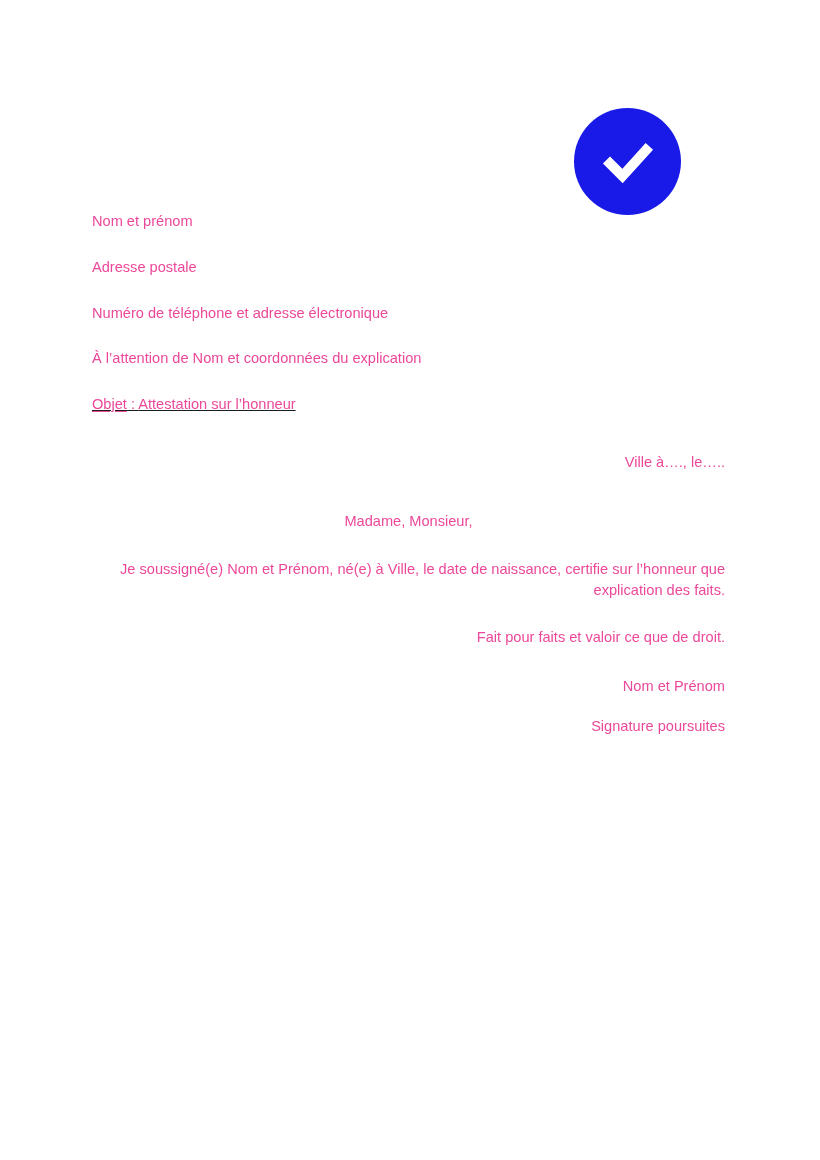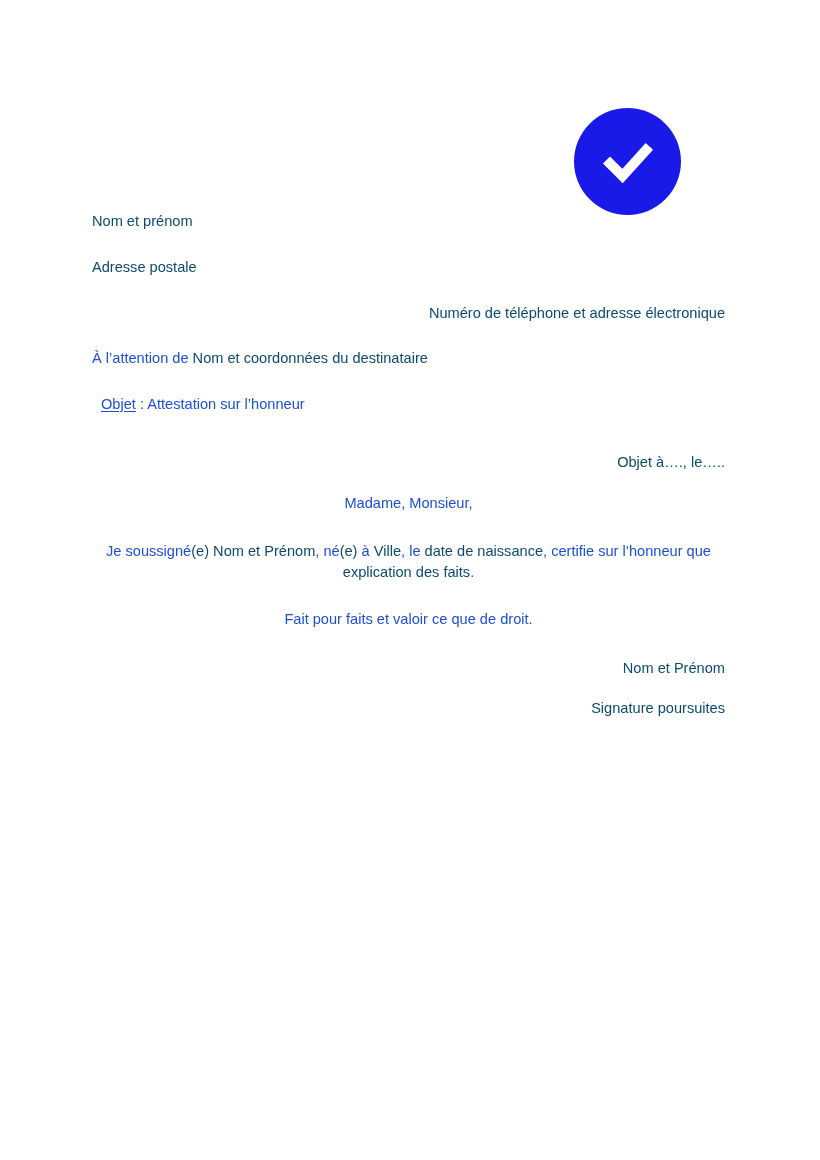--- a/index.html
+++ b/index.html
@@ -40,51 +40,52 @@
   .doc-body {
     position: absolute;
     left: 92px;
     top: 212px;
     width: 633px;
     font-size: 14.6px;
     color: #1d1d1d;
     line-height: 1.33;
   }
 
-  .blue { color: #0c4a6e; }
-  .black { color: #1d4ed8; }
+  .blue { color: #ec4899; }
+  .black { color: #ec4899; }
   .u { text-decoration: underline; text-underline-offset: 2px; }
 
   .hdr-line {
     margin: 0 0 26.5px 0;
     white-space: nowrap;
   }
-  .hdr-line.tight { margin-bottom: 26px; text-align: right; }
+  .hdr-line.tight { margin-bottom: 26px; }
 
   .attn-line {
     margin: 0 0 26px 0;
   }
   .objet-line {
-    margin: 0 0 0 9px;
+    margin: 0 0 0 0;
+    text-decoration: underline;
   }
 
   .date-line {
     margin: 39px 0 0 0;
     text-align: right;
   }
 
   .salutation {
-    margin: 22px 0 0 0;
+    margin: 40px 0 0 0;
     text-align: center;
   }
 
   .para {
     margin: 27px 0 0 0;
     line-height: 1.42;
-    text-align: center;
+    text-align: right;
   }
 
   .sign-line {
     margin: 29px 0 0 0;
     text-align: right;
   }
   .sign-line.second {
     margin-top: 21px;
   }
 </style>
@@ -100,25 +101,25 @@
   </div>
 
   <div class="doc-body">
 
     <p class="hdr-line blue">Nom et prénom</p>
 
     <p class="hdr-line blue">Adresse postale</p>
 
     <p class="hdr-line tight blue">Numéro de téléphone et adresse électronique</p>
 
-    <p class="attn-line"><span class="black">À l’attention de </span><span class="blue">Nom et coordonnées du destinataire</span></p>
+    <p class="attn-line"><span class="black">À l’attention de </span><span class="blue">Nom et coordonnées du explication</span></p>
 
     <p class="objet-line"><span class="black u">Objet</span><span class="black"> : </span><span class="black">Attestation sur l’honneur</span></p>
 
-    <p class="date-line blue">Objet à…., le…..</p>
+    <p class="date-line blue">Ville à…., le…..</p>
 
     <p class="salutation black">Madame, Monsieur,</p>
 
     <p class="para"><span class="black">Je soussigné</span><span class="blue">(e) Nom et Prénom</span><span class="black">, né</span><span class="blue">(e)</span><span class="black"> à </span><span class="blue">Ville</span><span class="black">, le </span><span class="blue">date de naissance</span><span class="black">, certifie sur l’honneur que </span><span class="blue">explication des faits</span><span class="black">.</span></p>
 
 
     <p class="para black">Fait pour faits et valoir ce que de droit.</p>
 
     <p class="sign-line blue">Nom et Prénom</p>
 

